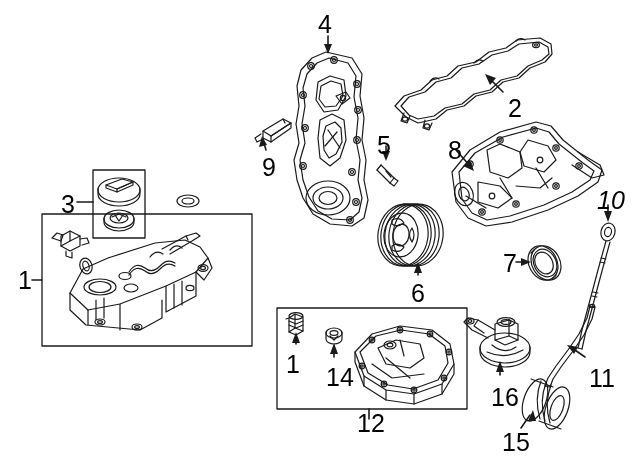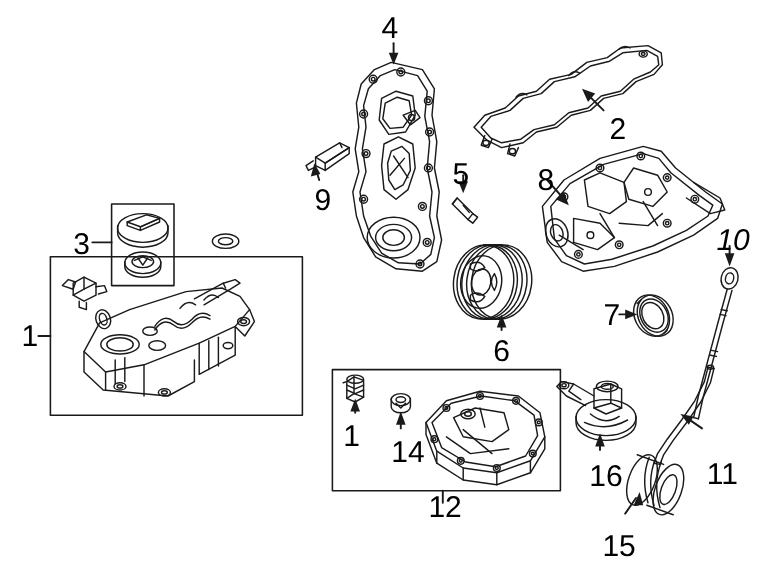--- a/index.html
+++ b/index.html
@@ -455,18 +455,18 @@
 <div class="callout" style="left:18px;  top:268px;">1</div>
 <div class="callout" style="left:508px; top:96px;">2</div>
 <div class="callout" style="left:61px;  top:192px;">3</div>
 <div class="callout" style="left:318px; top:12px;">4</div>
 <div class="callout" style="left:377px; top:133px;">5</div>
 <div class="callout" style="left:411px; top:281px;">6</div>
 <div class="callout" style="left:503px; top:251px;">7</div>
 <div class="callout" style="left:448px; top:138px;">8</div>
 <div class="callout" style="left:262px; top:155px;">9</div>
 <div class="callout" style="left:597px; top:188px;font-style:italic;">10</div>
-<div class="callout" style="left:589px; top:383px;">11</div>
+<div class="callout" style="left:589px; top:366px;">11</div>
 <div class="callout" style="left:357px; top:411px;">12</div>
 <div class="callout" style="left:286px; top:352px;">1</div>
 <div class="callout" style="left:326px; top:365px;">14</div>
-<div class="callout" style="left:502px; top:443px;">15</div>
+<div class="callout" style="left:502px; top:430px;">15</div>
 <div class="callout" style="left:491px; top:385px;text-align:center;">16</div>
 
 </body></html>

